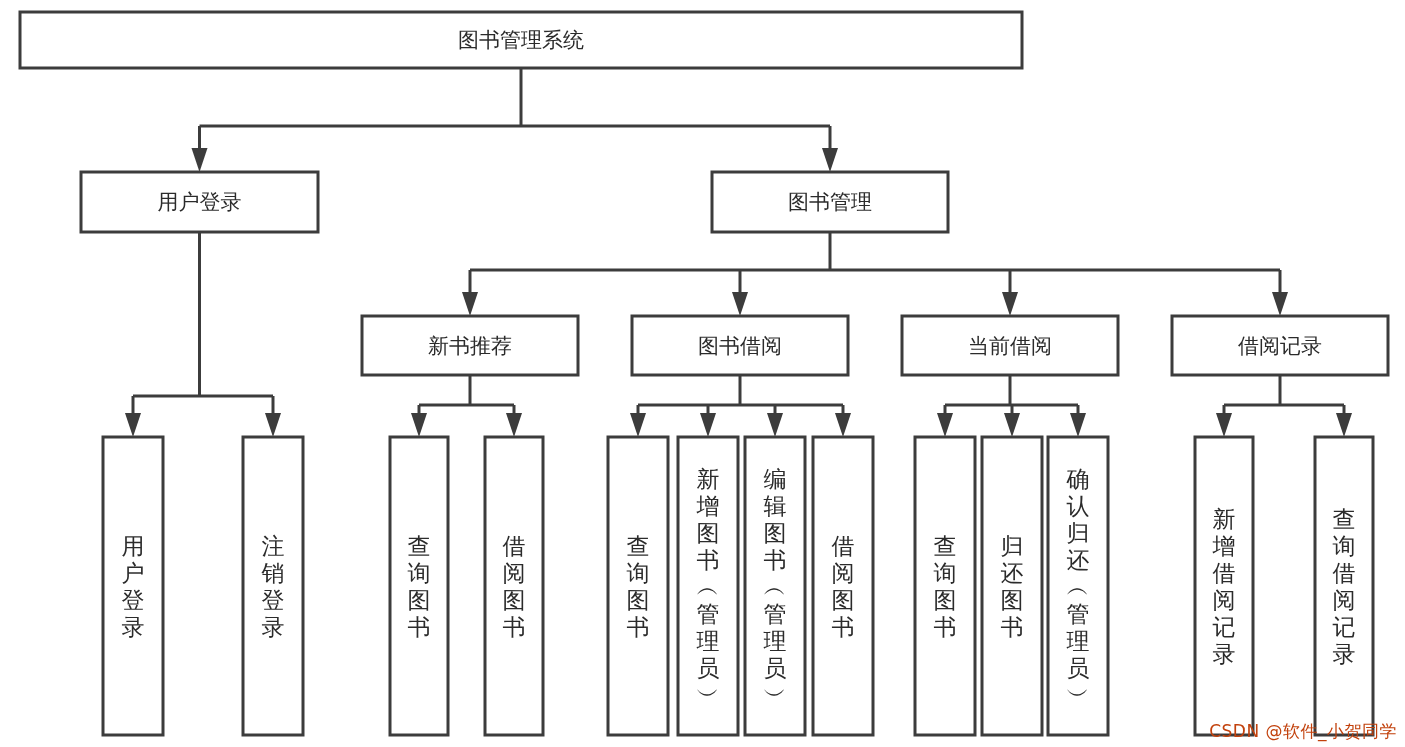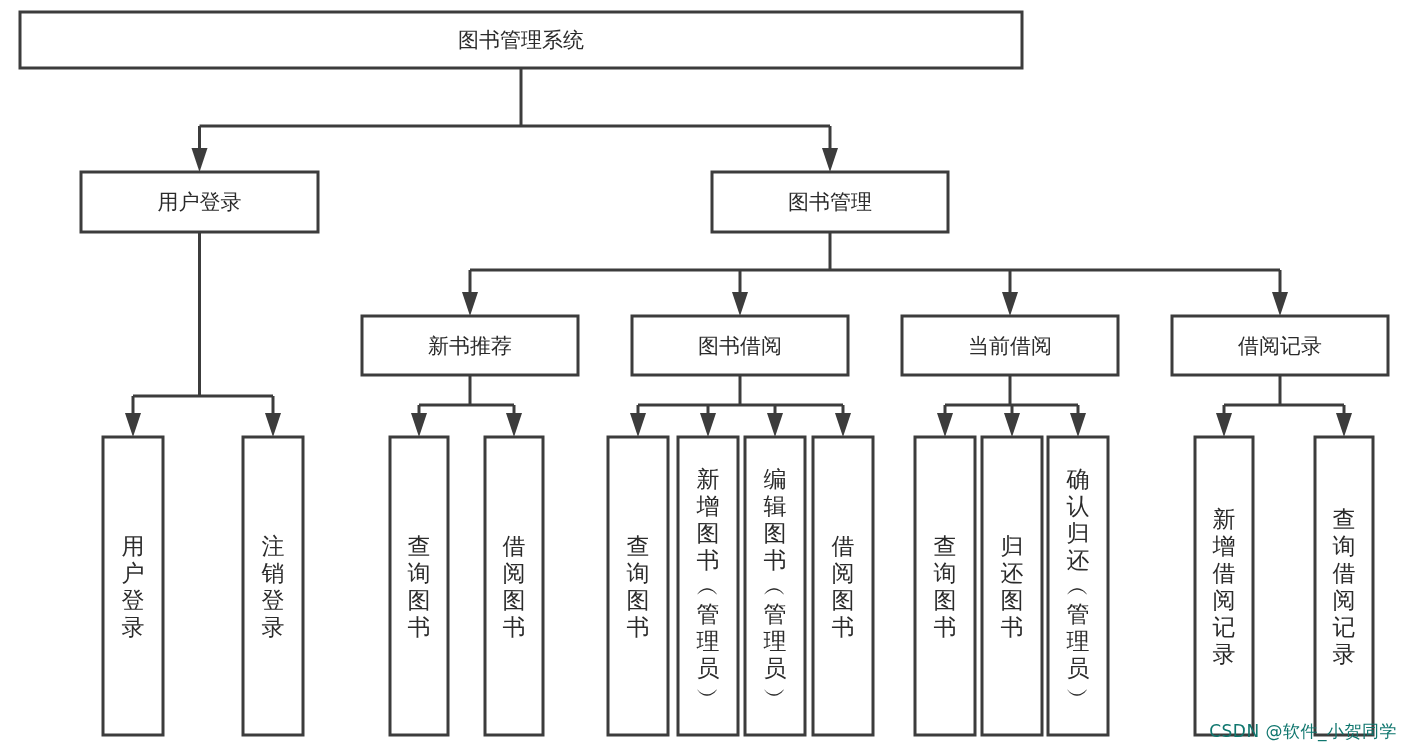--- a/index.html
+++ b/index.html
@@ -54,21 +54,21 @@
   .arrow-head {
     fill: #3c3c3c;
     stroke: none;
   }
   .watermark {
     position: absolute;
     right: 8px;
     bottom: 4px;
     font-family: "DejaVu Sans", "Liberation Sans", sans-serif;
     font-size: 17px;
-    color: #0f766e;
+    color: #c2410c;
     white-space: nowrap;
     letter-spacing: 0.5px;
     pointer-events: none;
   }
 </style>
 </head>
 <body>
 
 <div id="diagram-root">
   <svg class="diagram-canvas" viewBox="0 0 1405 747" xmlns="http://www.w3.org/2000/svg">

